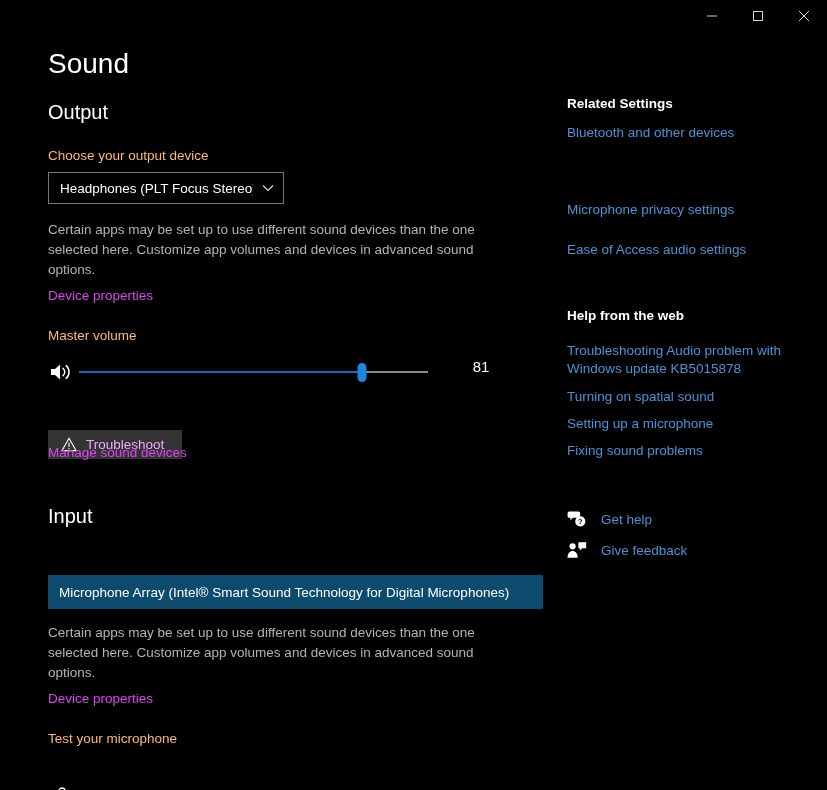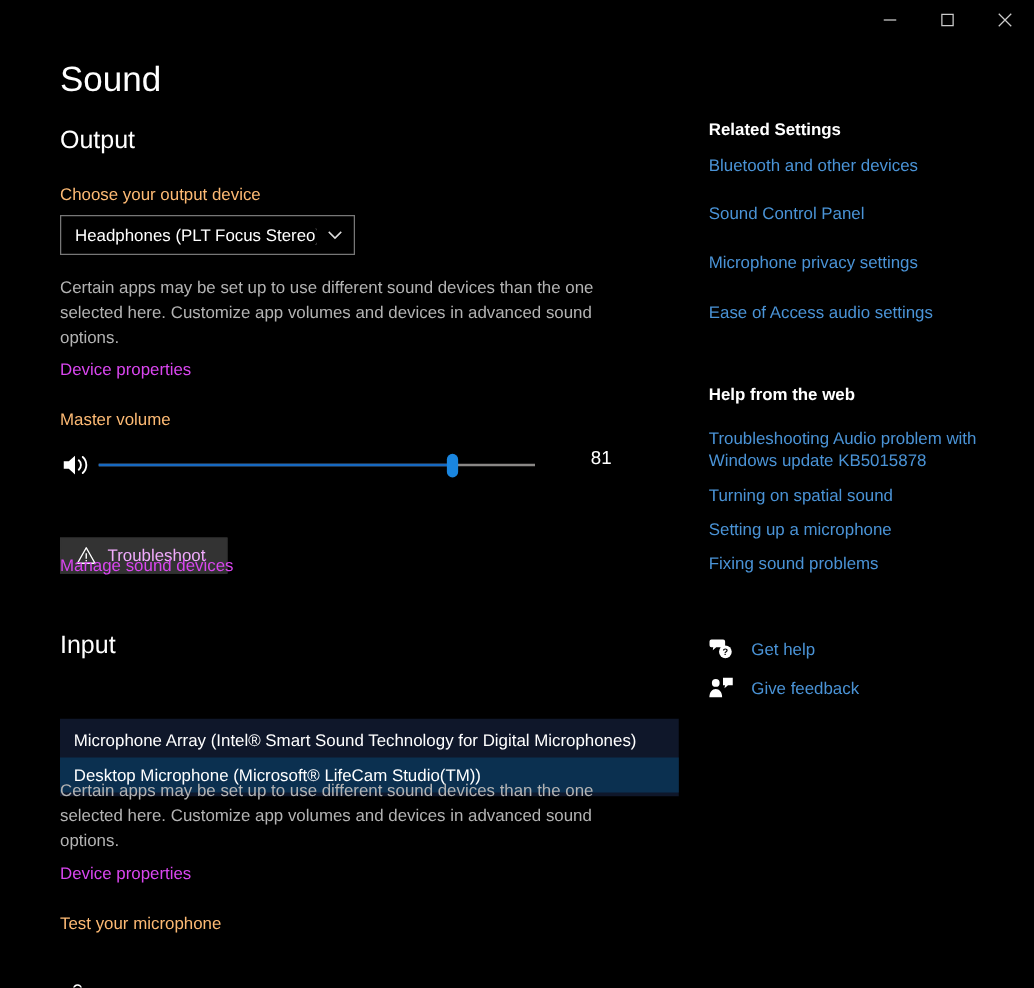--- a/index.html
+++ b/index.html
@@ -190,21 +190,21 @@
     margin-right: 9px;
     display: flex;
     align-items: center;
   }
 
   
   #input-device-list {
     position: absolute;
     left: 24px; top: 543px;
     width: 495px;
-    background: #0f172a;
+    background: #0c4a6e;
     padding: 3px 0;
     cursor: default;
   }
   #input-device-list .list-item {
     height: 28px;
     display: flex;
     align-items: center;
     padding-left: 11px;
     font-size: 13.5px;
     color: #ffffff;
@@ -353,21 +353,20 @@
     </span>
     <span>Troubleshoot</span>
   </button>
 
   <a id="manage-sound-devices" class="link">Manage sound devices</a>
 
   <div id="input-head" class="section-head">Input</div>
 
   <div id="input-device-list">
     <div class="list-item" aria-selected="false">Microphone Array (Intel® Smart Sound Technology for Digital Microphones)</div>
-    <div class="list-item selected" aria-selected="true">Desktop Microphone (Microsoft® LifeCam Studio(TM))</div>
   </div>
 
   <div id="input-note" class="body-text">Certain apps may be set up to use different sound devices than the one selected here. Customize app volumes and devices in advanced sound options.</div>
 
   <a id="input-device-properties" class="link">Device properties</a>
 
   <div id="test-mic-label" class="field-label">Test your microphone</div>
 
   <div id="test-mic-row">
     <div id="mic-icon">
@@ -381,21 +380,20 @@
 
   </div>
 
 </div>
 
 <div id="right-pane">
 
   <div id="related-settings-head" class="side-head">Related Settings</div>
 
   <a class="side-link" style="top:92px;">Bluetooth and other devices</a>
-  <a class="side-link" style="top:130px;">Sound Control Panel</a>
   <a class="side-link" style="top:169px;">Microphone privacy settings</a>
   <a class="side-link" style="top:209px;">Ease of Access audio settings</a>
 
   <div id="help-web-head" class="side-head">Help from the web</div>
 
   <a class="side-link" style="top:310px; width:240px;">Troubleshooting Audio problem with Windows update KB5015878</a>
   <a class="side-link" style="top:356px;">Turning on spatial sound</a>
   <a class="side-link" style="top:383px;">Setting up a microphone</a>
   <a class="side-link" style="top:410px;">Fixing sound problems</a>
 

